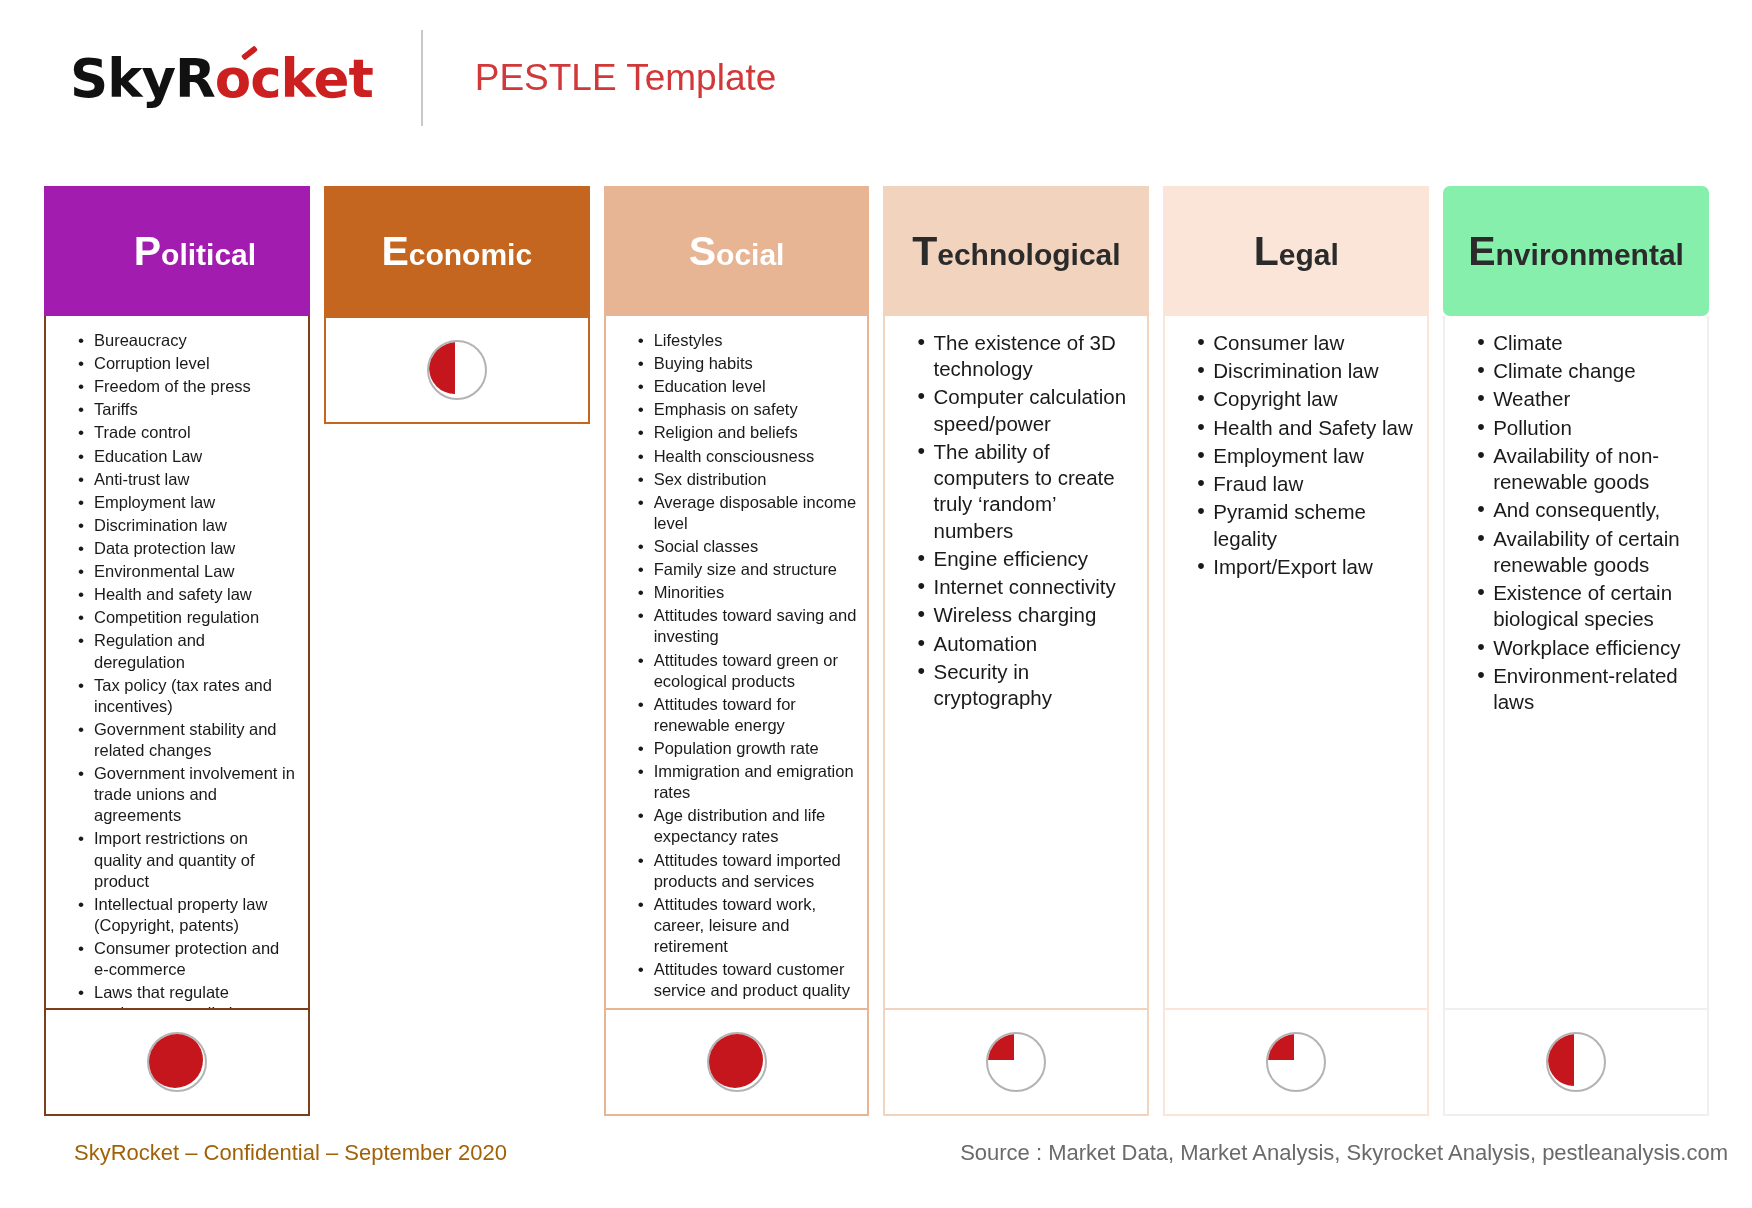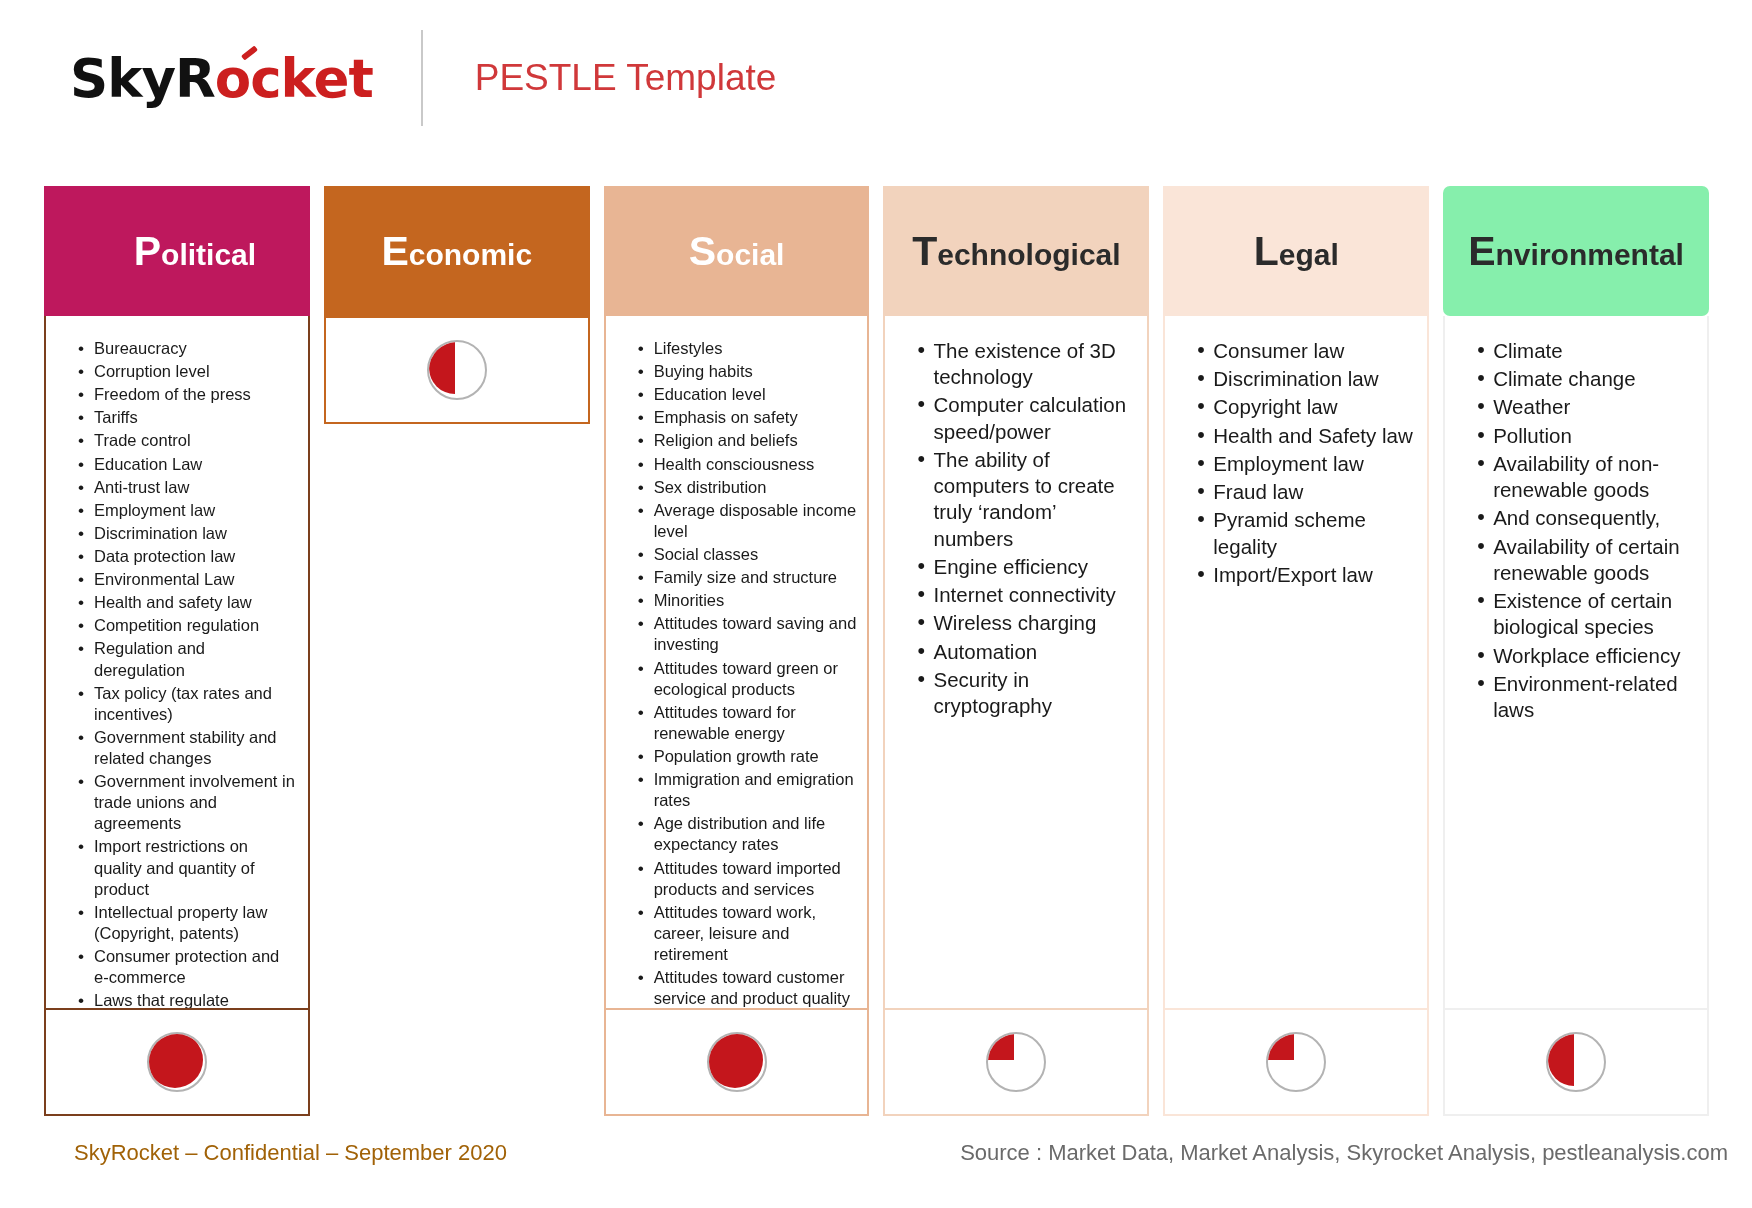--- a/index.html
+++ b/index.html
@@ -97,21 +97,21 @@
     font-family: "Liberation Sans", sans-serif;
   }
   .col-title .cap {
     font-size: 41px;
   }
   .col-body {
     flex: 1;
     box-sizing: border-box;
     border-left: 2px solid transparent;
     border-right: 2px solid transparent;
-    padding: 22px 10px 6px 10px;
+    padding: 14px 10px 6px 10px;
     overflow: hidden;
   }
   .col-foot {
     height: 108px;
     box-sizing: border-box;
     display: flex;
     align-items: center;
     justify-content: center;
   }
 
@@ -132,21 +132,21 @@
     left: 0;
     top: -1px;
     font-size: 1.05em;
   }
 
   
   .sz-sm li { font-size: 16.5px; margin-bottom: 1px; }
   .sz-lg li { font-size: 20.5px; margin-bottom: 4px; }
 
   
-  .c-political .col-head { background: #be185d; padding-left: 36px; }
+  .c-political .col-head { background: #a21caf; padding-left: 36px; }
   .c-political .col-title { color: #ffffff; }
   .c-political .col-body { border-color: #7b3f1d; }
   .c-political .col-foot { border: 2px solid #7b3f1d; border-top: 2px solid #7b3f1d; }
 
   .c-economic .col-head { background: #c4661f; }
   .c-economic .col-title { color: #ffffff; }
   .c-economic .col-body { border-color: #c4661f; }
   .c-economic .col-foot { border: 2px solid #c4661f; }
 
   .c-social .col-head { background: #e8b594; }

